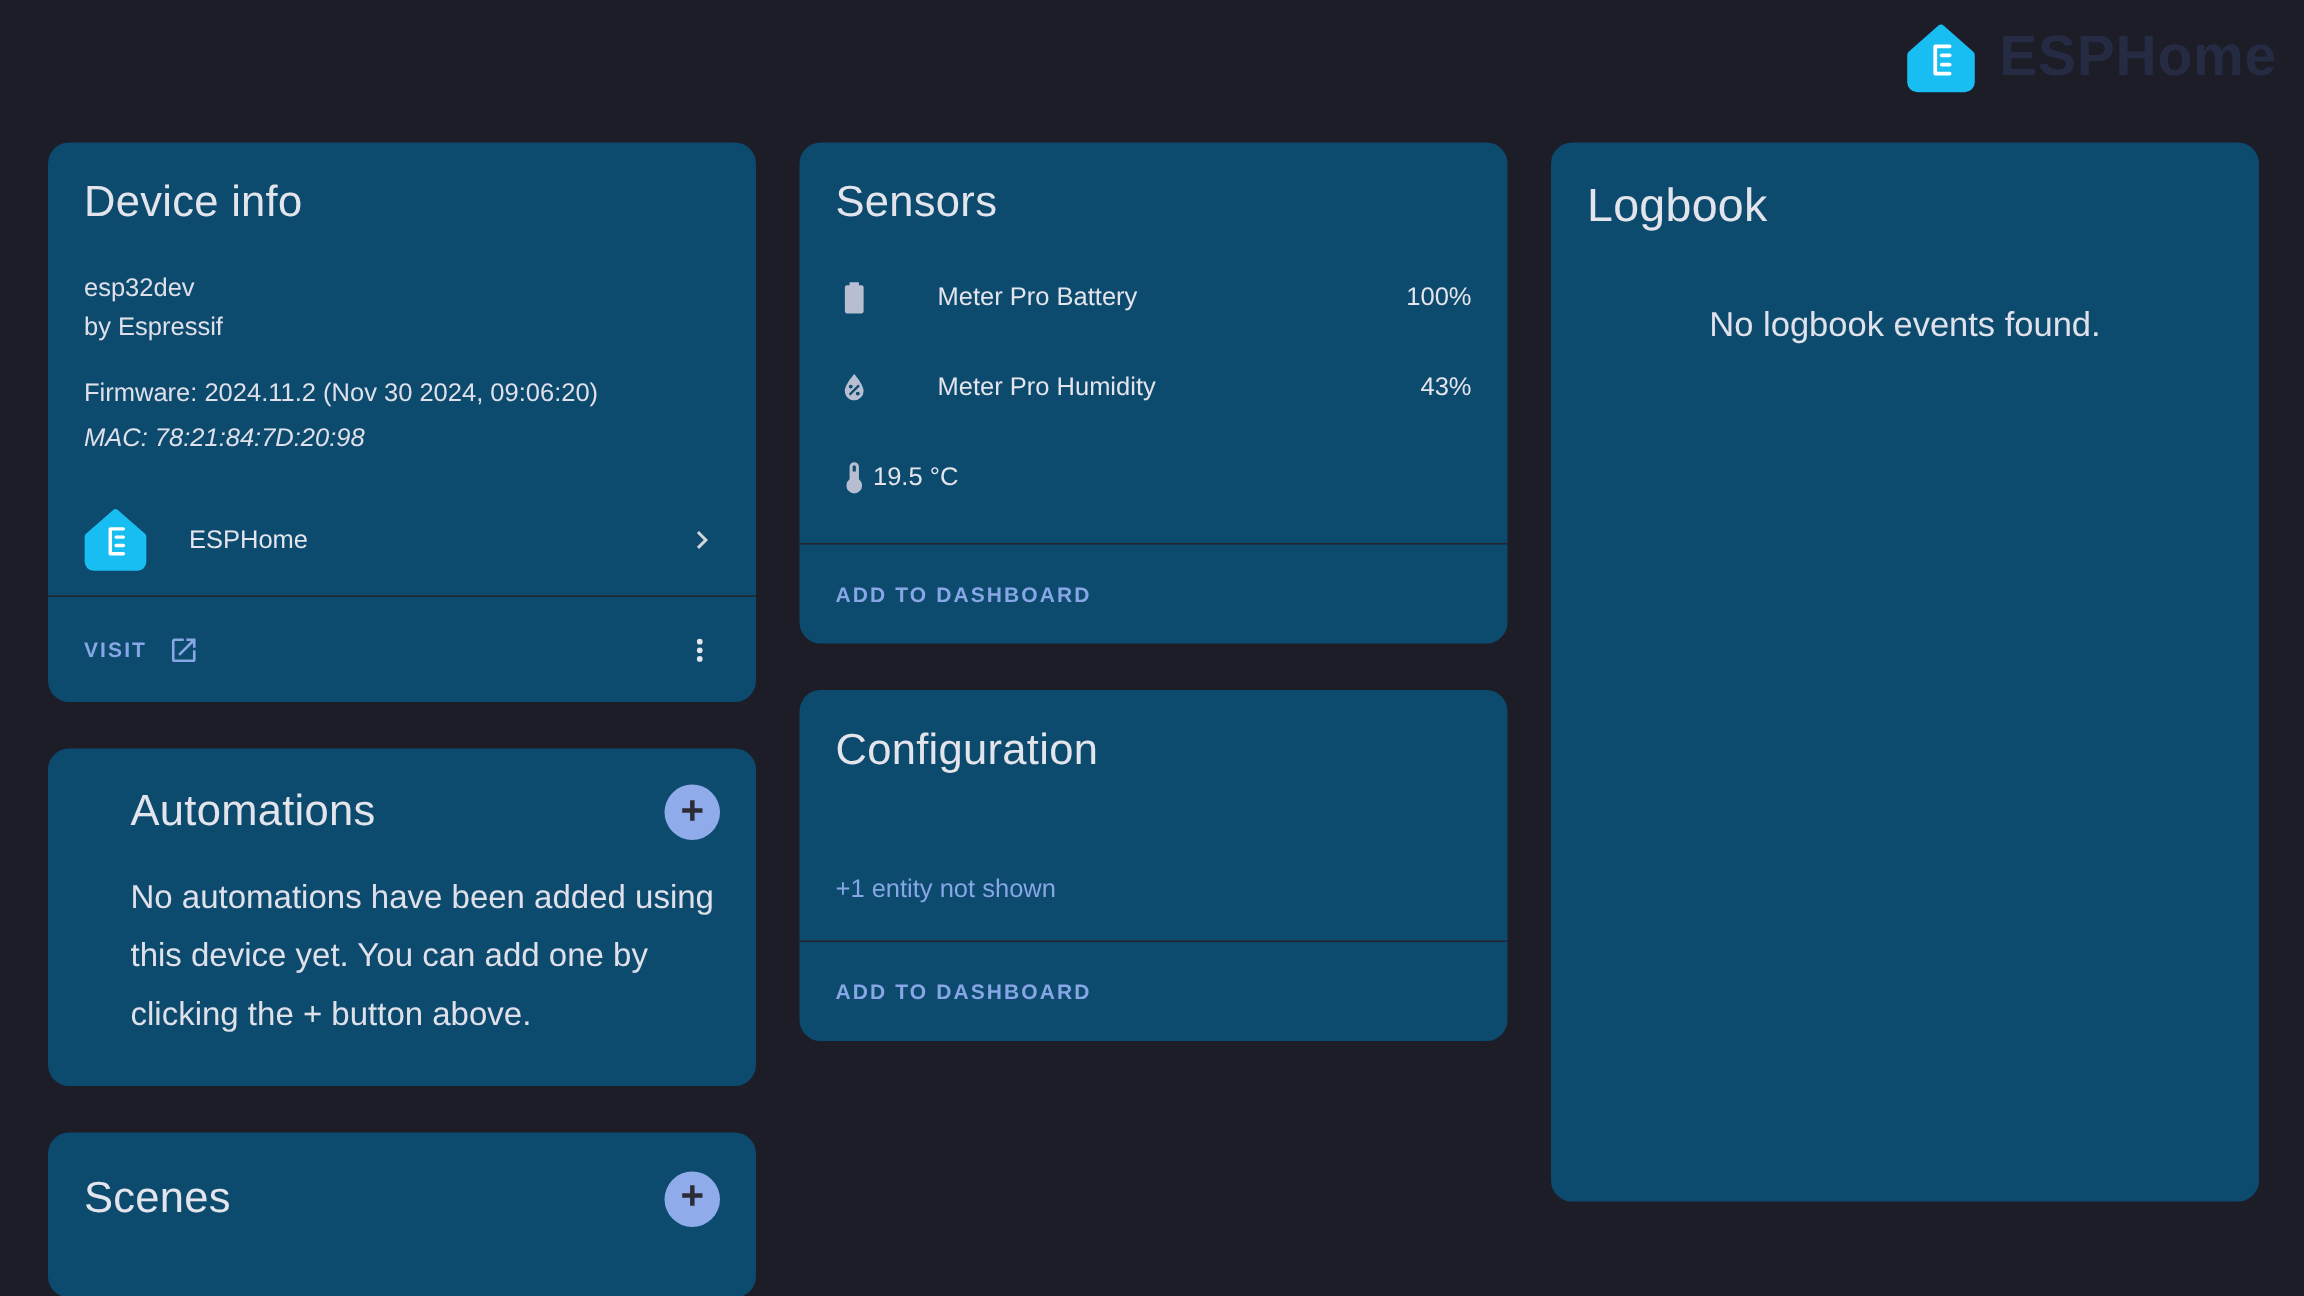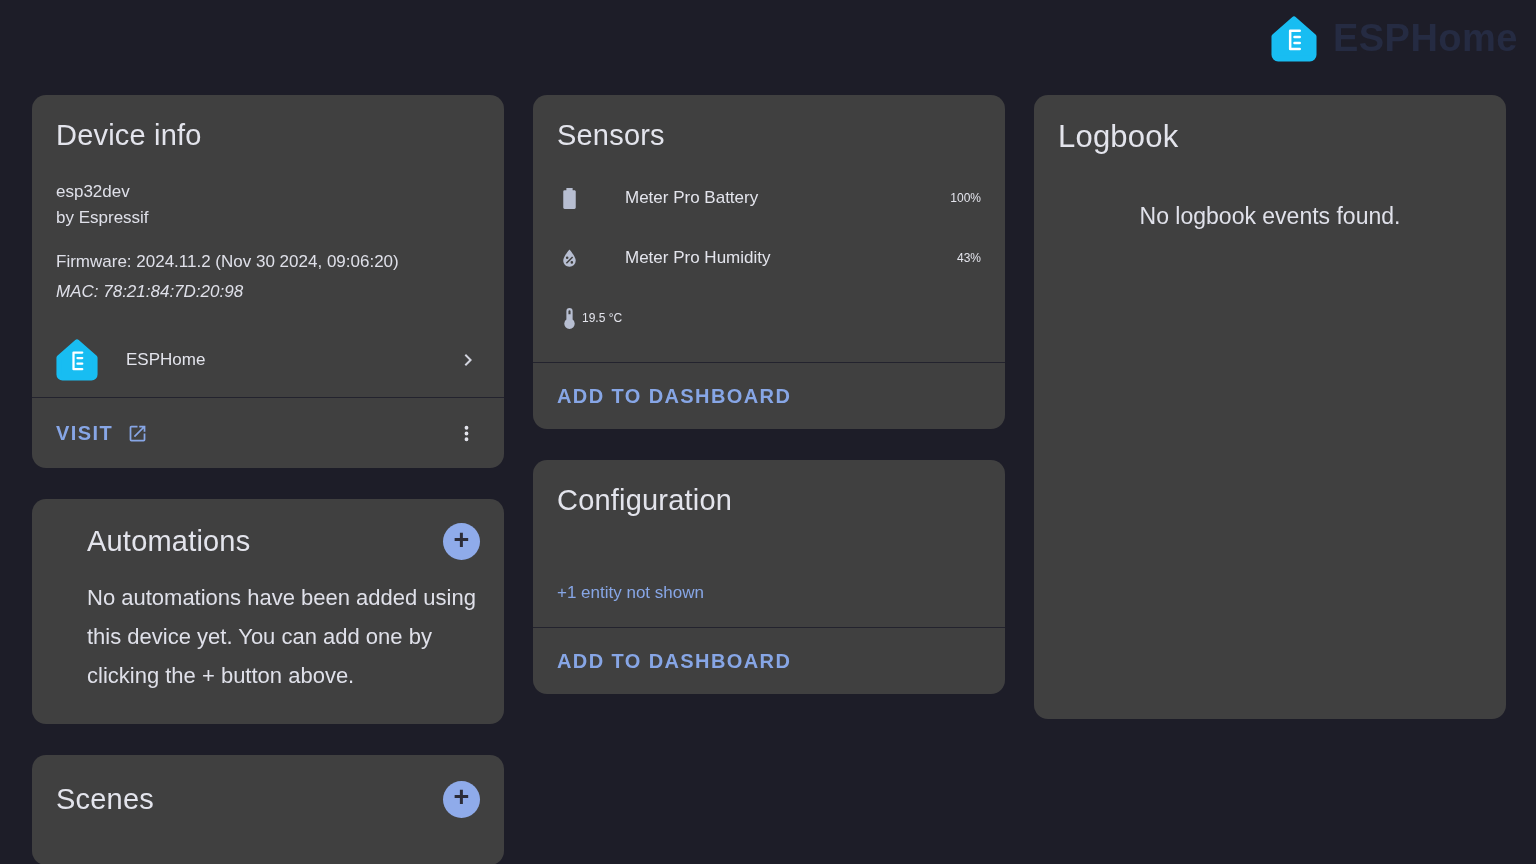--- a/index.html
+++ b/index.html
@@ -28,21 +28,21 @@
   }
   .grid {
     display: grid;
     grid-template-columns: 472px 472px 472px;
     column-gap: 29px;
     padding: 0 30px 0 32px;
     align-items: start;
   }
   .col { display: flex; flex-direction: column; gap: 31px; }
   .card {
-    background: #404040;
+    background: #0c4a6e;
     border-radius: 14px;
     overflow: hidden;
   }
   .card h2 {
     font-size: 29px;
     font-weight: 400;
     color: #e3e4ec;
     letter-spacing: 0.2px;
   }
   .pad { padding: 24px 24px 0 24px; }
@@ -62,50 +62,50 @@
   .integration-row .int-label { margin-left: 28px; font-size: 17px; flex: 1; color: #e3e4ec; }
   .chev { width: 24px; height: 24px; color: #d2d4de; }
   .action-row {
     display: flex; align-items: center; justify-content: space-between;
     padding: 15px 18px 15px 24px;
     min-height: 66px;
   }
   .text-btn {
     display: inline-flex; align-items: center; gap: 14px;
     color: #87a6e6;
-    font-size: 20px; font-weight: 700; letter-spacing: 1.4px;
+    font-size: 14px; font-weight: 700; letter-spacing: 1.4px;
     cursor: pointer; background: none; border: none;
     font-family: "Liberation Sans", sans-serif;
   }
   .ext-icon { width: 21px; height: 21px; color: #87a6e6; }
   .dots-btn {
     width: 40px; height: 40px; border: none; background: none; cursor: pointer;
     color: #e3e4ec; display: flex; align-items: center; justify-content: center;
   }
   .dots-btn svg { width: 23px; height: 23px; }
 
   
   .sensor-list { margin-top: 16px; padding: 0 24px; }
   .sensor-row { display: flex; align-items: center; height: 60px; cursor: pointer; }
   .sensor-row .s-icon { width: 25px; height: 25px; color: #b7bed1; flex: none; }
   .sensor-row .s-name { margin-left: 43px; flex: 1; font-size: 17px; color: #e3e4ec; }
-  .sensor-row .s-value { font-size: 12px; color: #e3e4ec; }
+  .sensor-row .s-value { font-size: 17px; color: #e3e4ec; }
   .sensors .divider { margin-top: 14px; }
   .dash-row { padding: 0 24px; height: 66px; display: flex; align-items: center; }
 
   
   .config-link {
     display: inline-block;
     margin: 66px 0 0 0;
     color: #87a6e6; font-size: 17px; cursor: pointer; text-decoration: none;
   }
   .config .pad { padding-bottom: 24px; }
 
   
-  .logbook { height: 624px; }
+  .logbook { height: 706px; }
   .logbook h2 { font-size: 31px; }
   .empty-text { margin-top: 48px; text-align: center; font-size: 23px; color: #e0e1ea; }
 
   
   .head-row { display: flex; align-items: center; justify-content: space-between; }
   .plus-btn {
     width: 37px; height: 37px; border-radius: 50%;
     background: #8fabea; border: none; cursor: pointer;
     color: #2c2c38; font-size: 27px; font-weight: 600; line-height: 1;
     display: flex; align-items: center; justify-content: center;

